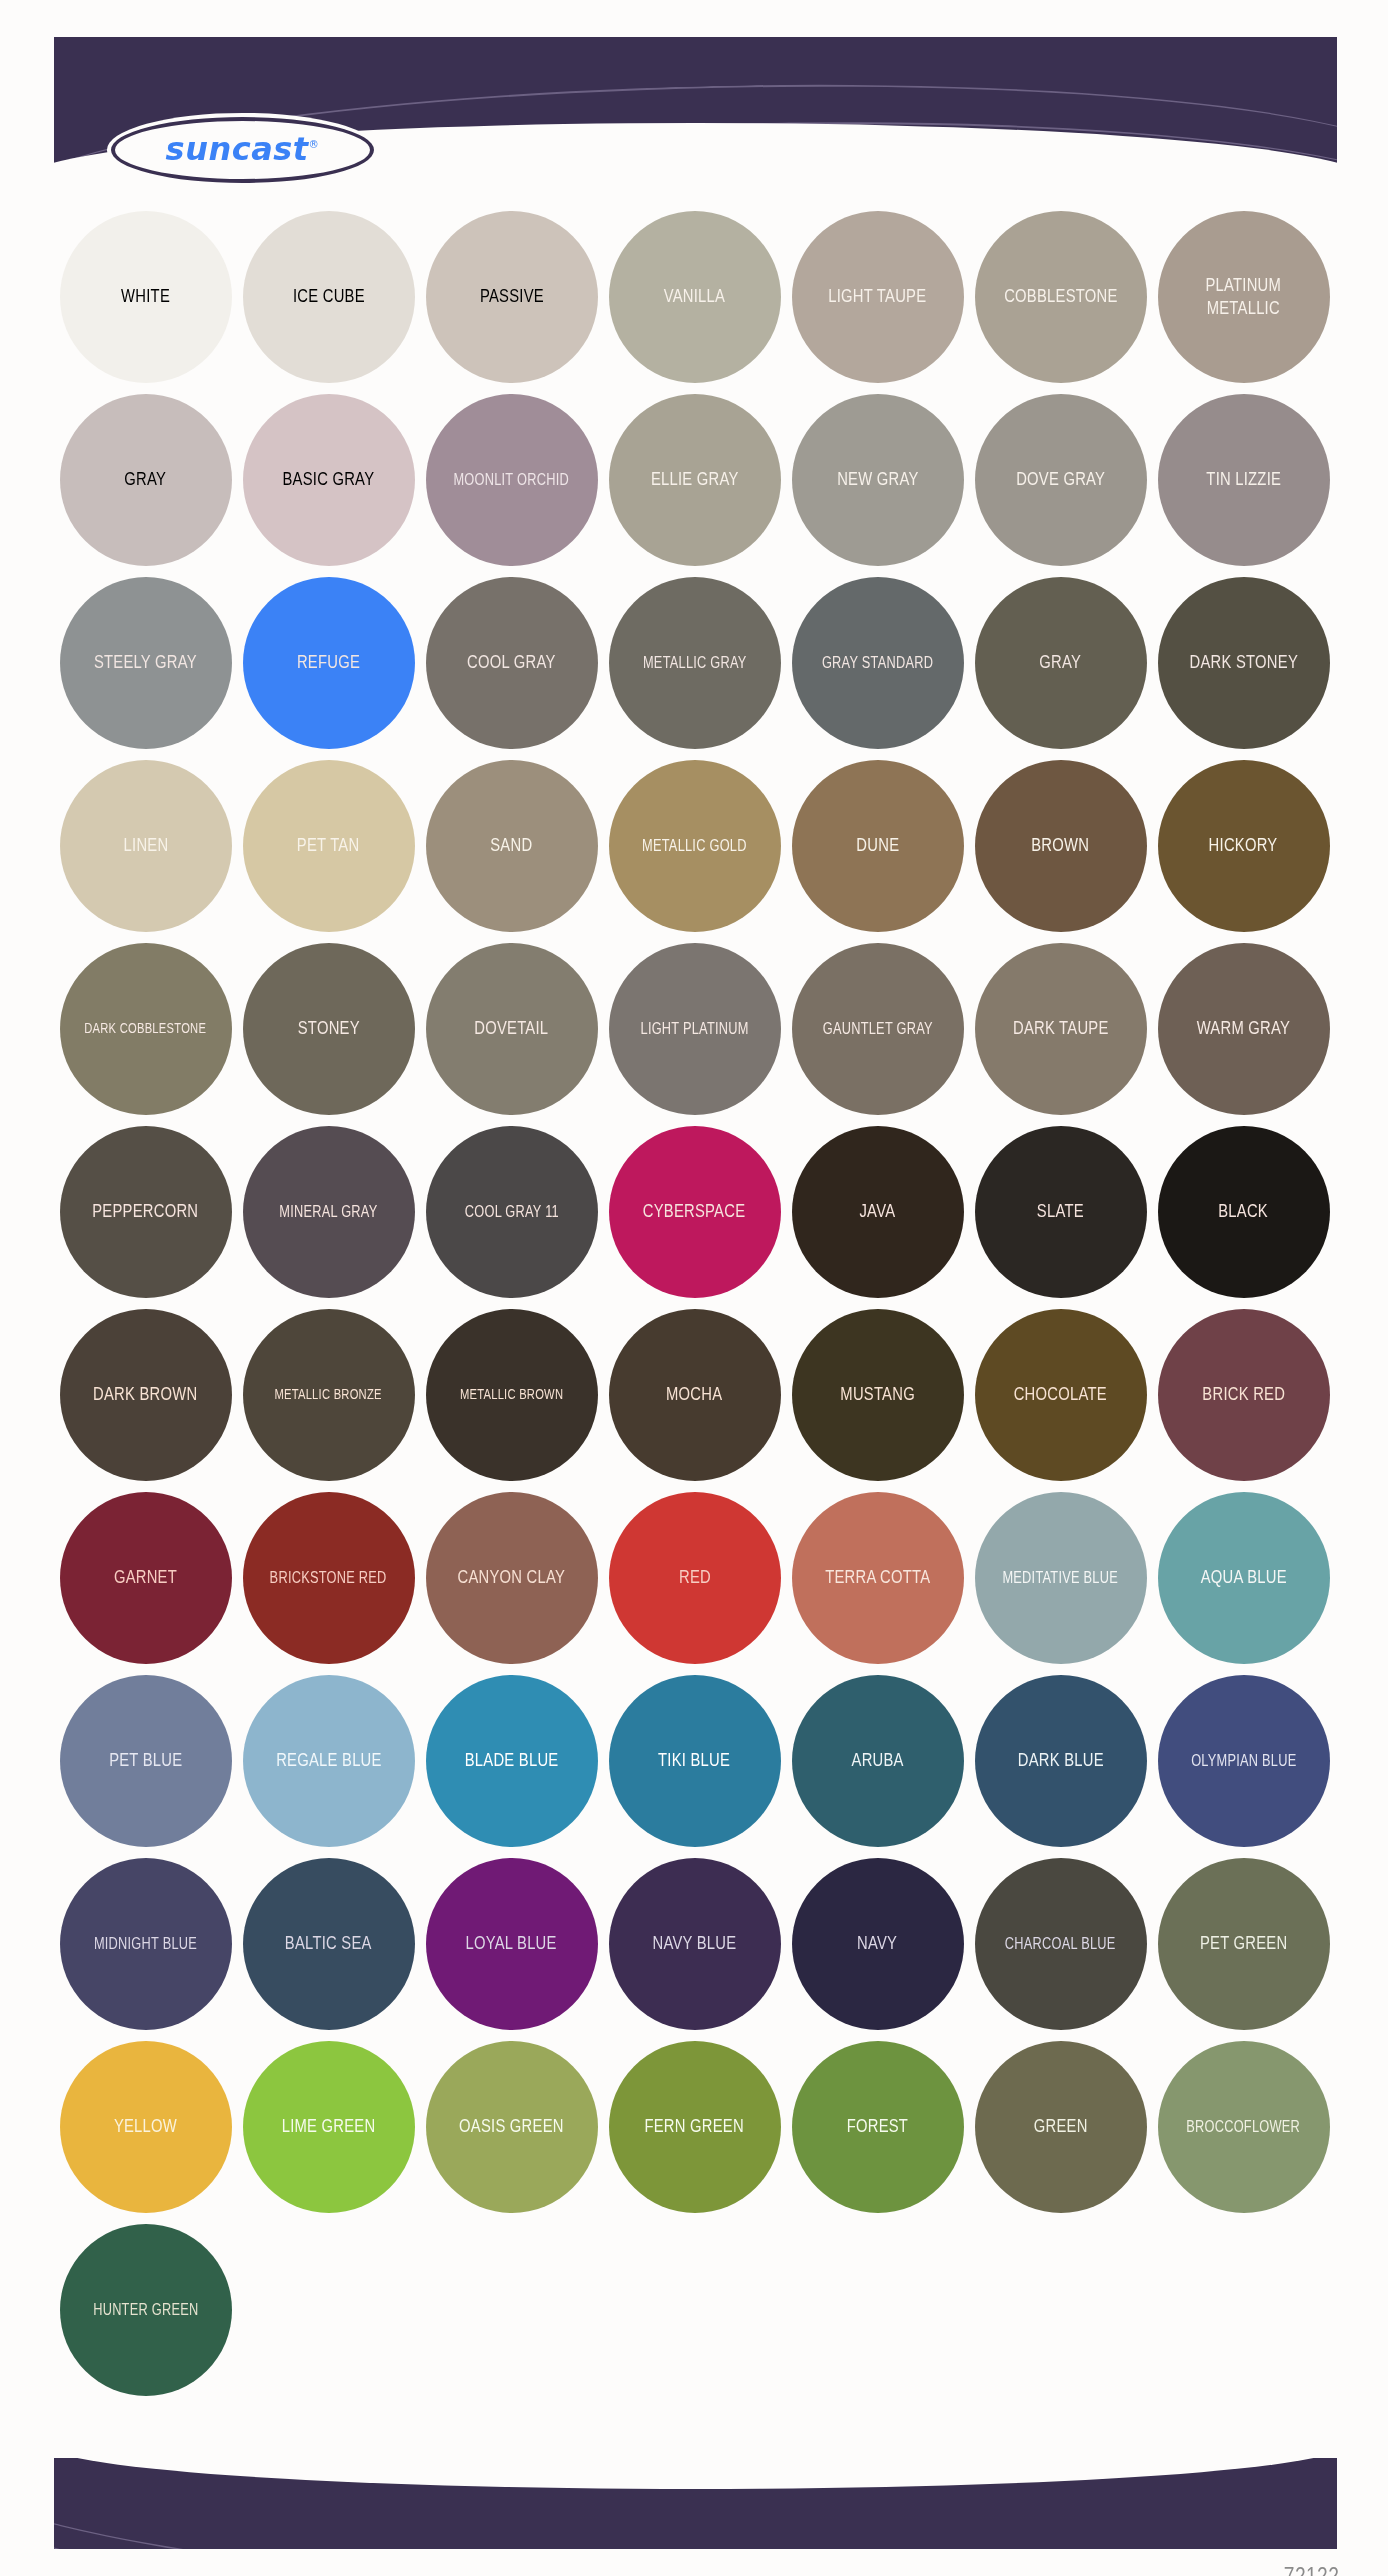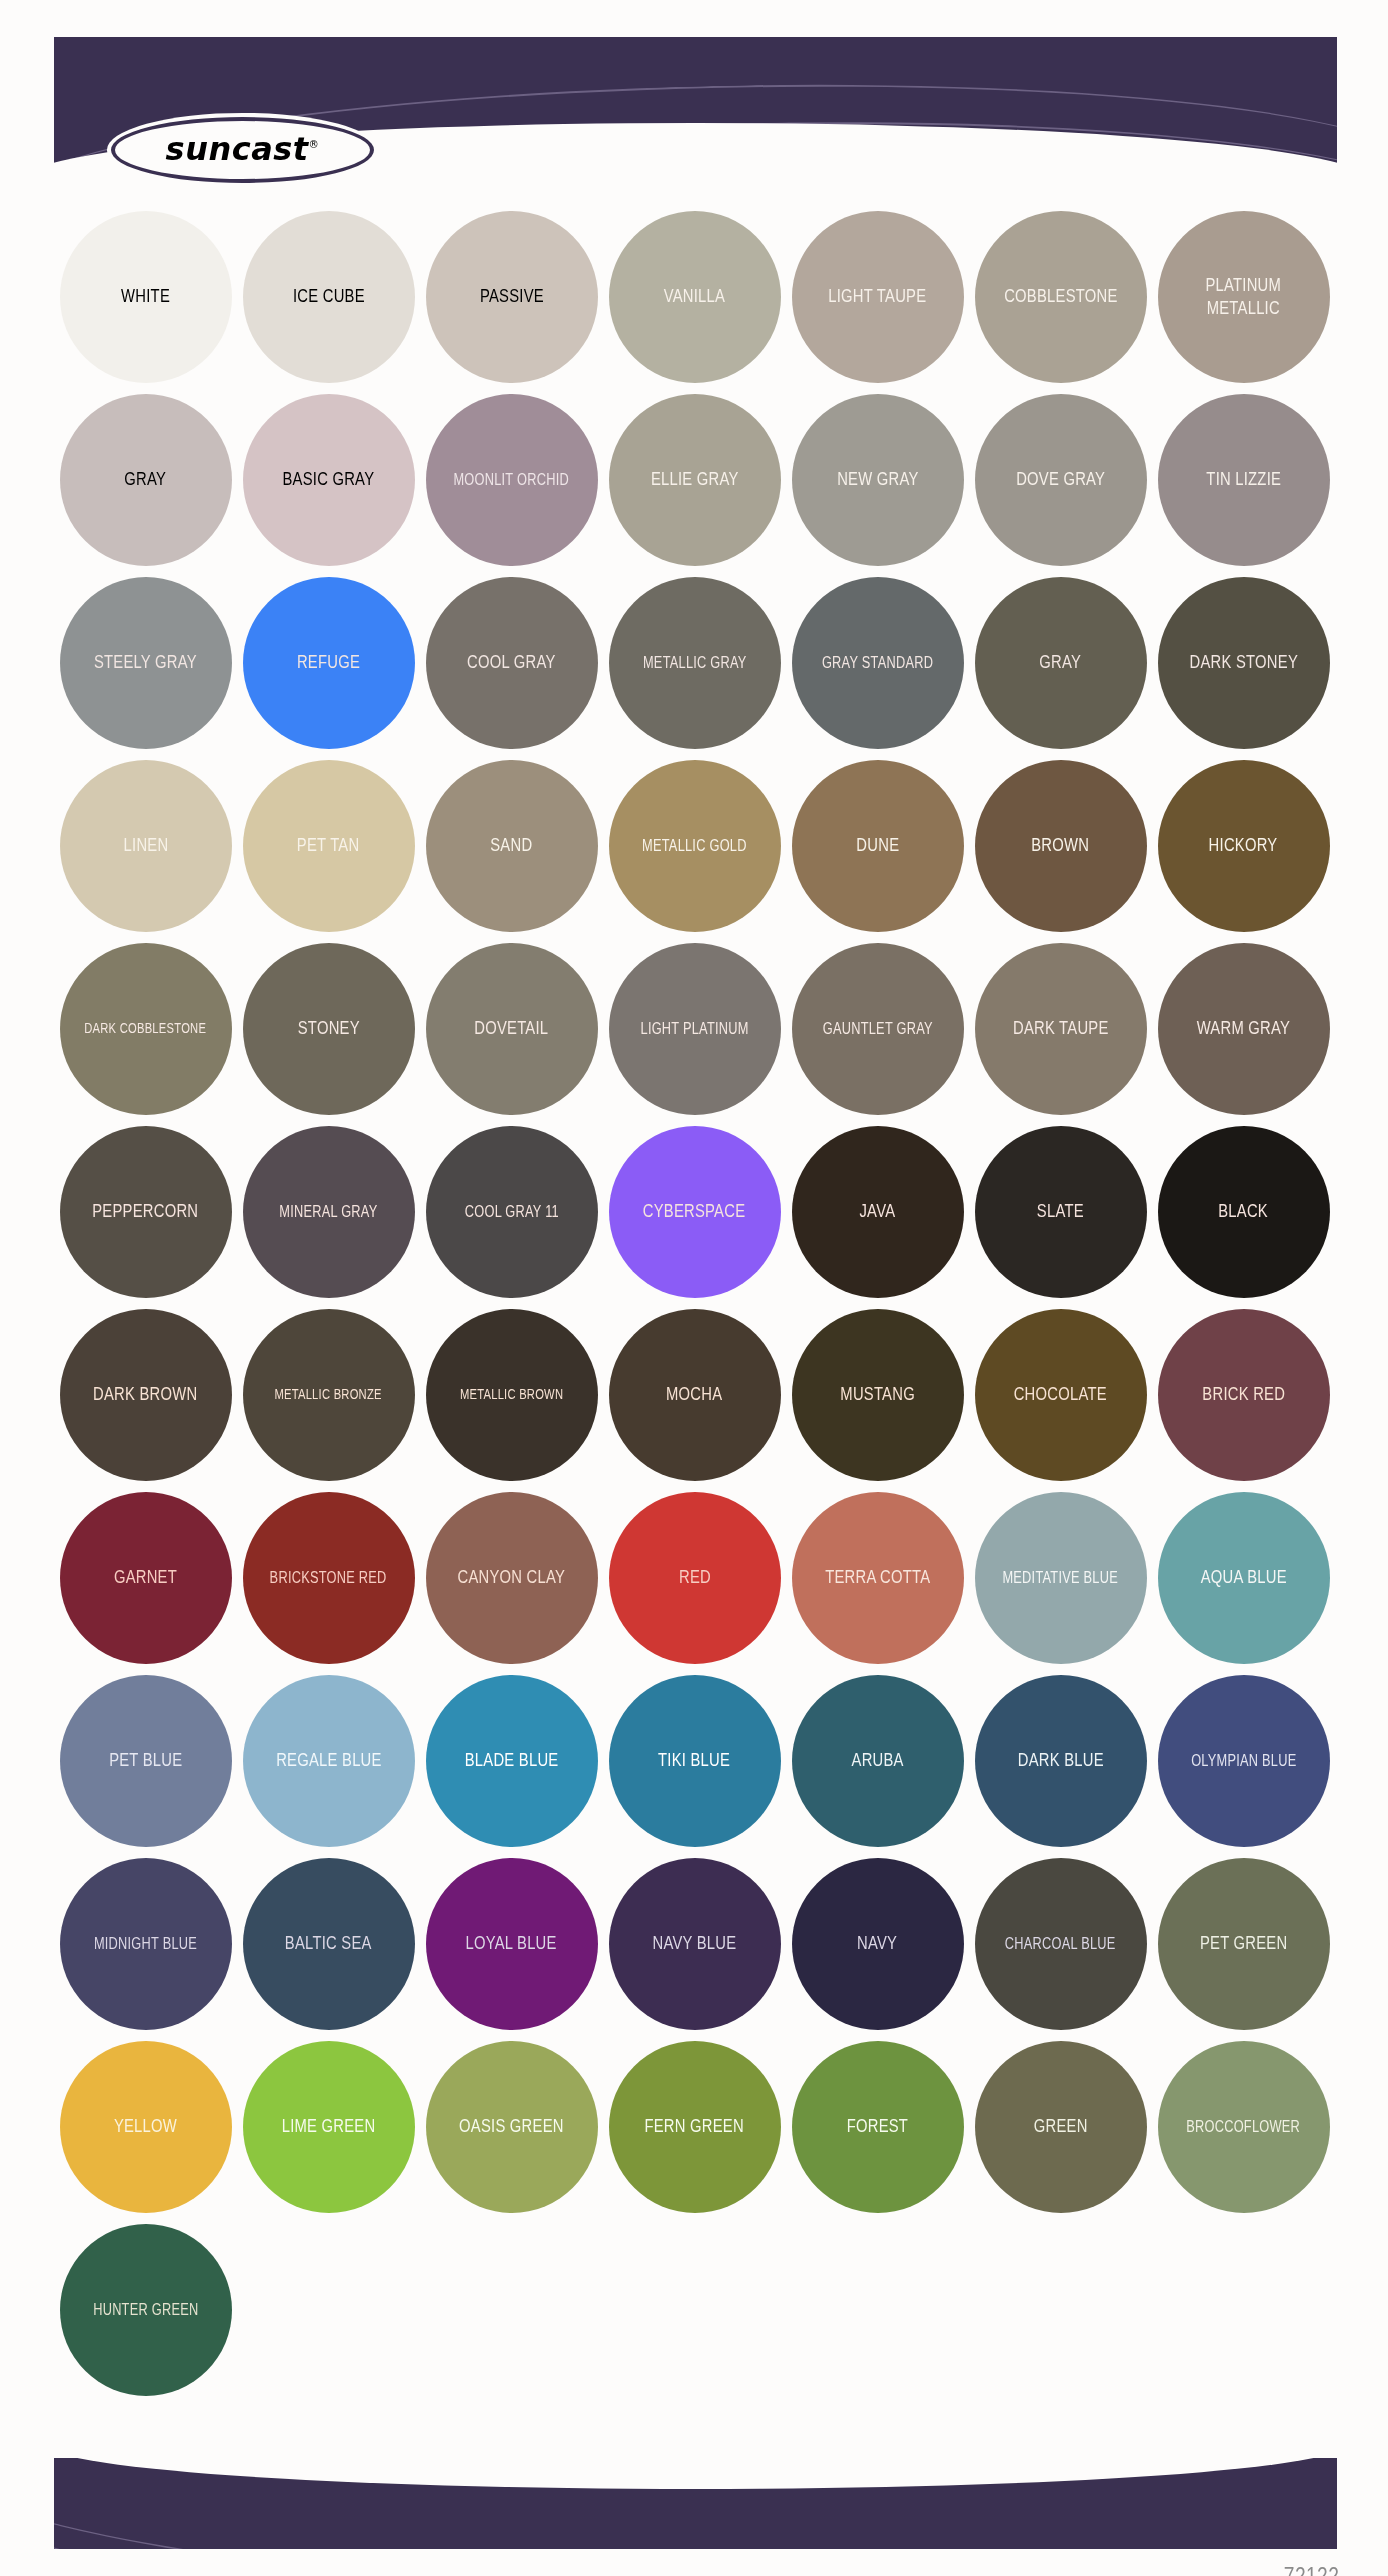--- a/index.html
+++ b/index.html
@@ -79,21 +79,21 @@
     justify-content: center;
     z-index: 5;
     box-shadow: 0 0 0 4.1px #fdfcfb;
   }
   .logo-text {
     font-family: "DejaVu Sans", sans-serif;
     font-size: 32px;
     font-weight: 700;
     font-style: italic;
     letter-spacing: 0.5px;
-    color: #000000;
+    color: #3b82f6;
     position: relative;
     top: -1px;
   }
   .logo-reg {
     font-size: 10.3px;
     vertical-align: super;
     font-style: normal;
     font-weight: 400;
   }
 
@@ -406,21 +406,21 @@
           <div class="swatch s-sm" style="background: rgb(85, 76, 82);">
             <div class="swatch-label" style="color: rgb(246, 228, 222);">MINERAL GRAY</div>
           </div>
         </div>
         <div class="cell">
           <div class="swatch s-sm" style="background: rgb(75, 72, 72);">
             <div class="swatch-label" style="color: rgb(246, 228, 222);">COOL GRAY 11</div>
           </div>
         </div>
         <div class="cell">
-          <div class="swatch " style="background: #8b5cf6;">
+          <div class="swatch " style="background: #be185d;">
             <div class="swatch-label" style="color: rgb(246, 228, 222);">CYBERSPACE</div>
           </div>
         </div>
         <div class="cell">
           <div class="swatch " style="background: rgb(48, 38, 29);">
             <div class="swatch-label" style="color: rgb(246, 228, 222);">JAVA</div>
           </div>
         </div>
         <div class="cell">
           <div class="swatch " style="background: rgb(43, 39, 35);">

